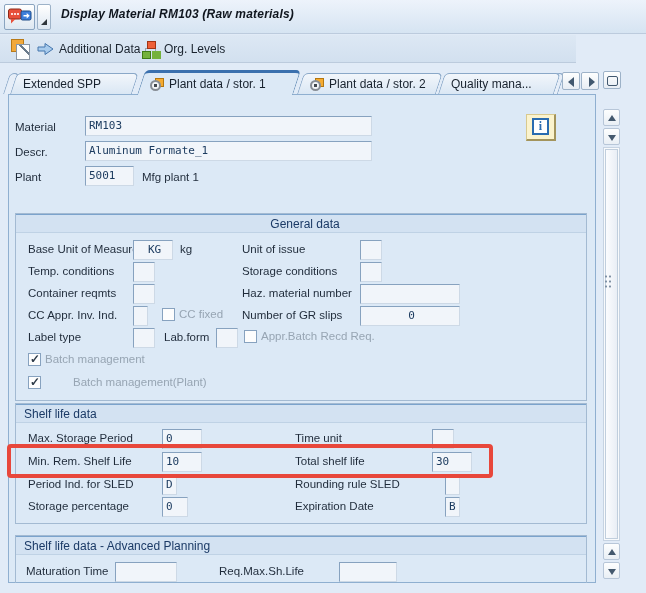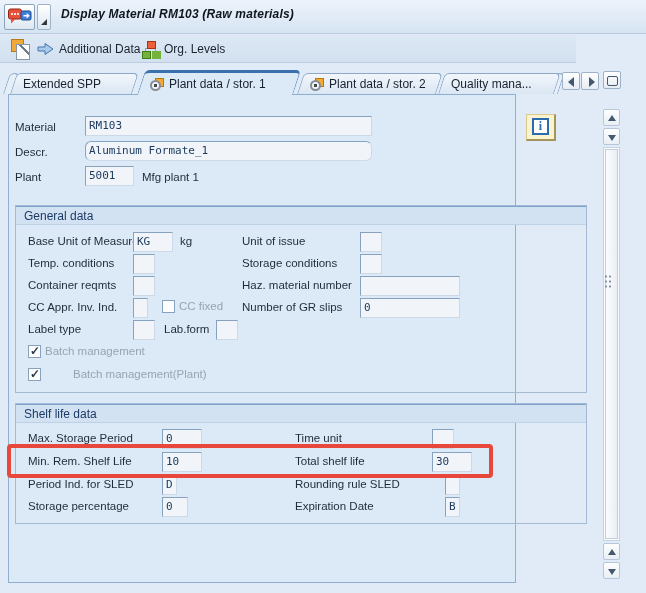--- a/index.html
+++ b/index.html
@@ -62,21 +62,21 @@
   .ptab-icon::after { content:""; position:absolute; left:0; top:2px; width:7px; height:7px;
     border:2px solid #878d95; border-radius:50%;
     background:radial-gradient(circle at 50% 50%, #41474e 1.5px, #f3f5f7 1.6px); }
   .navbtn { position:absolute; width:18px; height:18px;
     background:linear-gradient(#fdfefe,#e7edf4); border:1px solid #9db2c8; border-radius:2px; }
   .navbtn::after { content:""; position:absolute; }
   .nav-left::after { left:5px; top:4px; border-top:5px solid transparent; border-bottom:5px solid transparent; border-right:6px solid #41586f; }
   .nav-right::after { left:7px; top:4px; border-top:5px solid transparent; border-bottom:5px solid transparent; border-left:6px solid #41586f; }
   .nav-page::after { left:3px; top:4px; width:9px; height:8px; border:1px solid #41586f; border-radius:2px; }
   
-  .panel { position:absolute; left:8px; top:94px; width:508px; height:489px;
+  .panel { position:absolute; left:8px; top:94px; width:588px; height:489px;
     background:#dce9f6; border:1px solid #8fafd0; }
   .lbl { position:absolute; white-space:nowrap; color:#1f2b3a; }
   .fld { position:absolute; height:20px; background:#f1f5fa;
     border:1px solid #cdd9e6; border-top-color:#87a2bf; border-left-color:#87a2bf; }
   .fv { display:block; padding-left:3px; line-height:18px; font-family:"DejaVu Sans Mono", monospace;
     font-size:11px; color:#1d3c60; white-space:nowrap; overflow:hidden; }
   .desc { position:absolute; white-space:nowrap; color:#1f2b3a; }
   .grp { position:absolute; border:1px solid #a3bad2; }
   .grp-hdr { position:absolute; left:0; top:0; right:0; height:19px; background:#d3e2f2;
     border-top:1px solid #7ba3cc; border-bottom:1px solid #bfd2e5;
@@ -177,34 +177,34 @@
 <div class="navbtn nav-right" style="left:581px;top:72px;"></div>
 <div class="navbtn nav-page" style="left:603px;top:71px;"></div>
 
 <div class="panel">
 
   <div class="lbl" style="left:6px;top:26px;">Material</div>
   <div class="fld" style="left:76px;top:21px;width:287px;">
     <span class="fv">RM103</span>
   </div>
   <div class="lbl" style="left:6px;top:51px;">Descr.</div>
-  <div class="fld" style="left:76px;top:46px;width:287px;border-radius:6px;">
+  <div class="fld" style="left:76px;top:46px;width:287px;">
     <span class="fv">Aluminum Formate_1</span>
   </div>
   <div class="lbl" style="left:6px;top:76px;">Plant</div>
   <div class="fld" style="left:76px;top:71px;width:49px;">
     <span class="fv">5001</span>
   </div>
   <div class="desc" style="left:133px;top:76px;">Mfg plant 1</div>
 
   <div class="info-btn" style="left:517px;top:19px;">
     <span class="info-glyph"></span>
   </div>
 
-  <div class="grp" style="left:6px;top:110px;width:572px;height:188px;">
+  <div class="grp" style="left:6px;top:118px;width:572px;height:188px;text-align:center;">
     <div class="grp-hdr">General data</div>
 
     <div class="lbl" style="left:12px;top:29px;">Base Unit of Measure</div>
     <div class="fld" style="left:117px;top:26px;width:40px;">
       <span class="fv">KG</span>
     </div>
     <div class="desc" style="left:164px;top:29px;">kg</div>
     <div class="lbl" style="left:226px;top:29px;">Unit of issue</div>
     <div class="fld" style="left:344px;top:26px;width:22px;">
       <span class="fv"></span>
@@ -242,20 +242,24 @@
     </div>
 
     <div class="lbl" style="left:12px;top:117px;">Label type</div>
     <div class="fld" style="left:117px;top:114px;width:22px;">
       <span class="fv"></span>
     </div>
     <div class="lbl" style="left:148px;top:117px;">Lab.form</div>
     <div class="fld" style="left:200px;top:114px;width:22px;">
       <span class="fv"></span>
     </div>
+    <div class="cb" style="left:228px;top:115px;">
+      <span class="cbx"></span>
+      <span class="cbl">Appr.Batch Recd Req.</span>
+    </div>
 
     <div class="cb" style="left:12px;top:138px;">
       <span class="cbx checked"></span>
       <span class="cbl">Batch management</span>
     </div>
     <div class="cb" style="left:12px;top:161px;gap:32px;">
       <span class="cbx checked"></span>
       <span class="cbl">Batch management(Plant)</span>
     </div>
   </div>
@@ -293,20 +297,31 @@
     <div class="lbl" style="left:12px;top:96px;">Storage percentage</div>
     <div class="fld" style="left:146px;top:93px;width:26px;">
       <span class="fv">0</span>
     </div>
     <div class="lbl" style="left:279px;top:96px;">Expiration Date</div>
     <div class="fld" style="left:429px;top:93px;width:15px;">
       <span class="fv">B</span>
     </div>
   </div>
 
+  <div class="grp" style="left:6px;top:440px;width:572px;height:48px;border-bottom:none;">
+    <div class="grp-hdr">Shelf life data - Advanced Planning</div>
+    <div class="lbl" style="left:10px;top:29px;">Maturation Time</div>
+    <div class="fld" style="left:99px;top:26px;width:62px;">
+      <span class="fv"></span>
+    </div>
+    <div class="lbl" style="left:203px;top:29px;">Req.Max.Sh.Life</div>
+    <div class="fld" style="left:323px;top:26px;width:58px;">
+      <span class="fv"></span>
+    </div>
+  </div>
 </div>
 
 <div class="annot" style="border-color: rgb(232, 71, 59);"></div>
 
 <div class="sbtn arr-up" style="top:109px;"></div>
 <div class="sbtn arr-dn" style="top:128px;"></div>
 <div class="sb-track">
   <div class="sb-thumb"></div>
 </div>
 <div class="sb-grip"></div>

